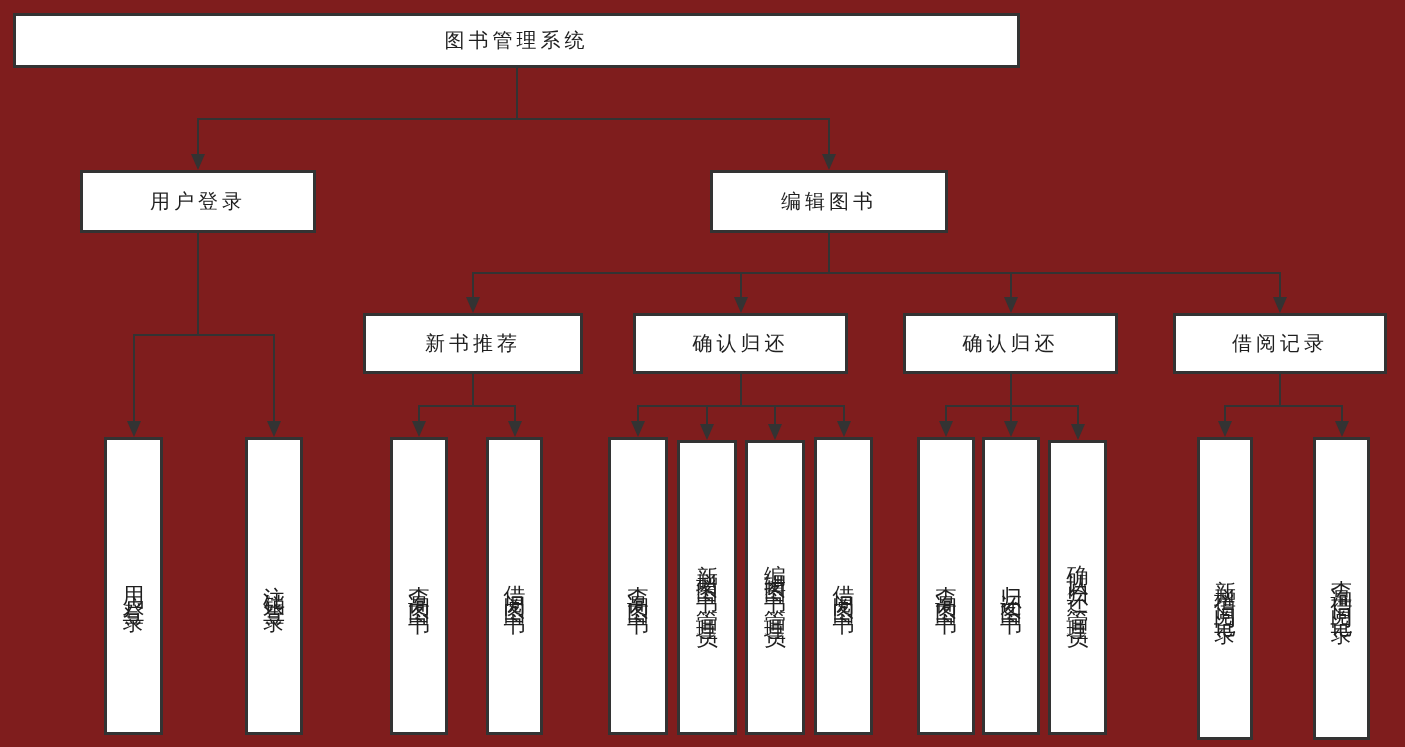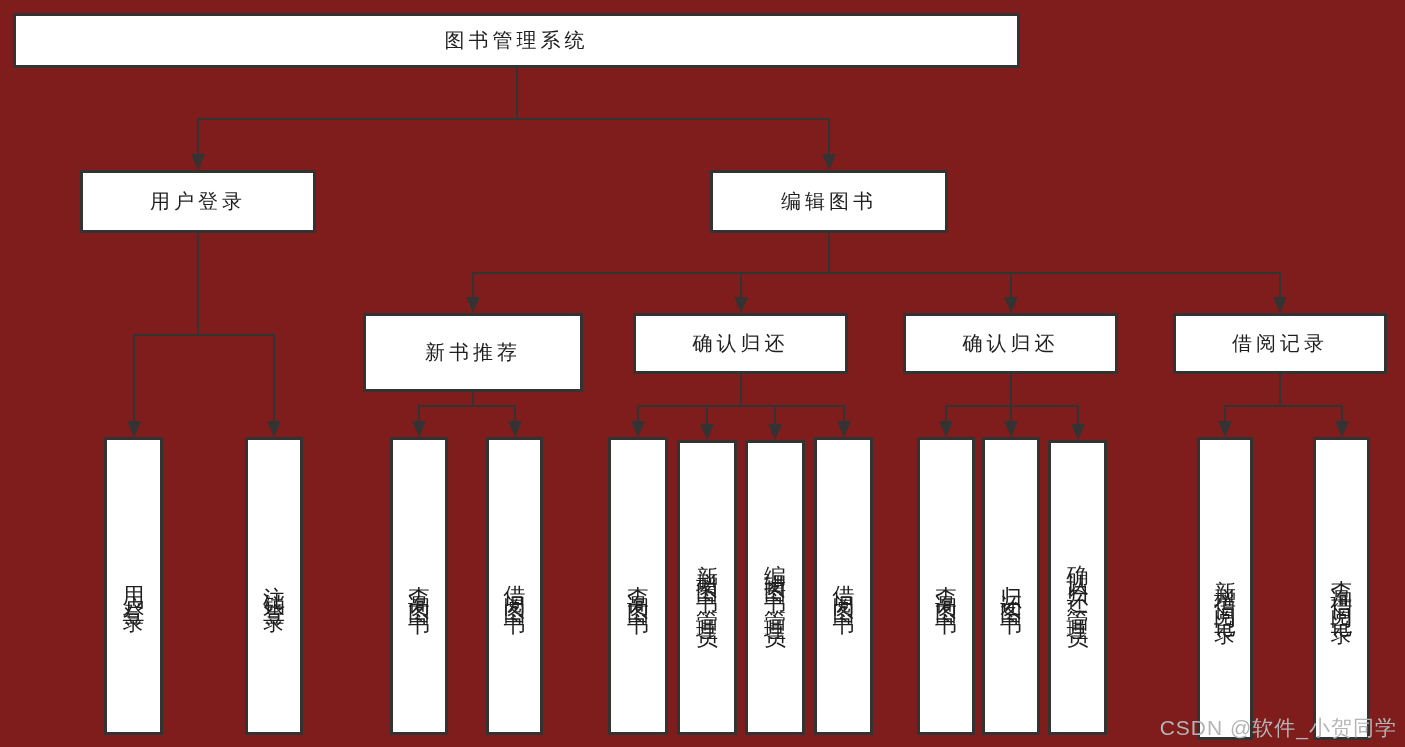--- a/index.html
+++ b/index.html
@@ -119,21 +119,21 @@
   <div class="layer">
       <div class="node h" style="left: 13px; top: 13px; width: 1007px; height: 55px; border-color: rgb(51, 51, 51); color: rgb(31, 31, 31);">
         <span class="lbl">图书管理系统</span>
       </div>
       <div class="node h" style="left: 80px; top: 170px; width: 236px; height: 63px; border-color: rgb(51, 51, 51); color: rgb(31, 31, 31);">
         <span class="lbl">用户登录</span>
       </div>
       <div class="node h" style="left: 710px; top: 170px; width: 238px; height: 63px; border-color: rgb(51, 51, 51); color: rgb(31, 31, 31);">
         <span class="lbl">编辑图书</span>
       </div>
-      <div class="node h" style="left: 363px; top: 313px; width: 220px; height: 79px; border-color: rgb(51, 51, 51); color: rgb(31, 31, 31);">
+      <div class="node h" style="left: 363px; top: 313px; width: 220px; height: 61px; border-color: rgb(51, 51, 51); color: rgb(31, 31, 31);">
         <span class="lbl">新书推荐</span>
       </div>
       <div class="node h" style="left: 633px; top: 313px; width: 215px; height: 61px; border-color: rgb(51, 51, 51); color: rgb(31, 31, 31);">
         <span class="lbl">确认归还</span>
       </div>
       <div class="node h" style="left: 903px; top: 313px; width: 215px; height: 61px; border-color: rgb(51, 51, 51); color: rgb(31, 31, 31);">
         <span class="lbl">确认归还</span>
       </div>
       <div class="node h" style="left: 1173px; top: 313px; width: 214px; height: 61px; border-color: rgb(51, 51, 51); color: rgb(31, 31, 31);">
         <span class="lbl">借阅记录</span>
@@ -171,14 +171,13 @@
       <div class="node v" style="left: 1048px; top: 440px; width: 59px; height: 295px; border-color: rgb(51, 51, 51); color: rgb(31, 31, 31);">
         <span class="lbl">确认归还（管理员）</span>
       </div>
       <div class="node v" style="left: 1197px; top: 437px; width: 56px; height: 303px; border-color: rgb(51, 51, 51); color: rgb(31, 31, 31);">
         <span class="lbl">新增借阅记录</span>
       </div>
       <div class="node v" style="left: 1313px; top: 437px; width: 57px; height: 303px; border-color: rgb(51, 51, 51); color: rgb(31, 31, 31);">
         <span class="lbl">查询借阅记录</span>
       </div>
     </div>
-  <div class="watermark" style="color: rgb(180, 180, 180);">CSDN @软件_小贺同学</div>
 </div>
 
 </body></html>

